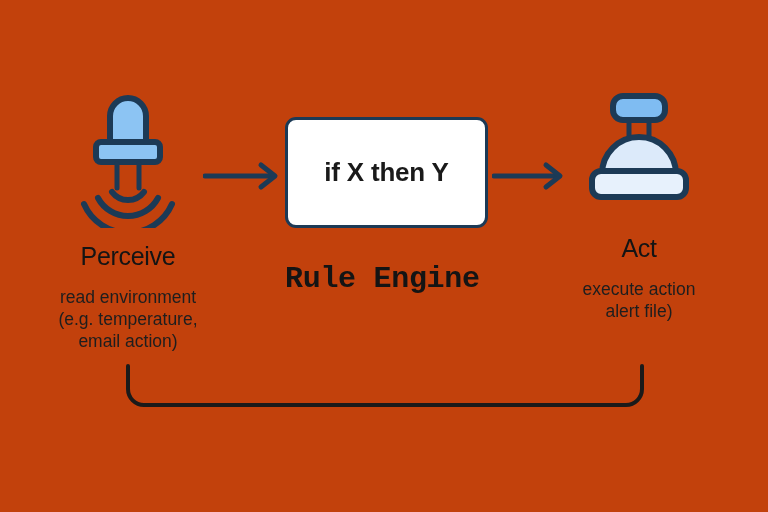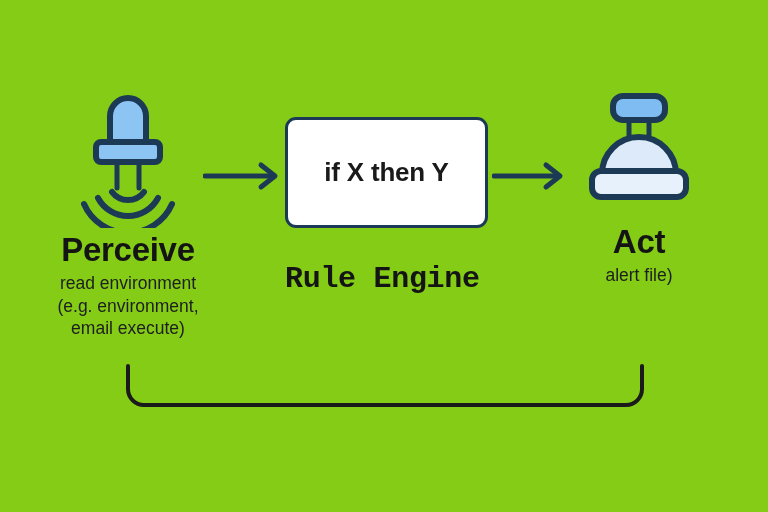--- a/index.html
+++ b/index.html
@@ -10,35 +10,35 @@
     width: 768px;
     height: 512px;
     background: #FBFBFB;
     font-family: "Liberation Sans", sans-serif;
     overflow: hidden;
   }
   #canvas {
     position: relative;
     width: 768px;
     height: 512px;
-    background: #84cc16;
+    background: #c2410c;
   }
 
   
   .node {
     position: absolute;
     text-align: center;
   }
   .node-title {
-    font-size: 33px;
-    font-weight: bold;
+    font-size: 25px;
+    font-weight: normal;
     color: #141414;
     letter-spacing: -0.3px;
     line-height: 1.1;
-    margin: 0;
+    margin: 11px;
   }
   .node-sub {
     font-size: 17.5px;
     color: #1E1E1E;
     line-height: 1.28;
     margin: 0;
     padding-top: 4px;
     white-space: nowrap;
   }
   .node-sub span { display: block; }
@@ -149,28 +149,29 @@
       <path d="M24 86 A37 37 0 0 1 98 86 Z" fill="#DCEAFA" stroke="#1C3A56" stroke-width="6" stroke-linejoin="round"></path>
 
       <rect x="14" y="83" width="94" height="26" rx="9" fill="#E7F1FC" stroke="#1C3A56" stroke-width="6"></rect>
     </svg>
   </div>
 
   <div class="node" id="perceive-node">
     <div class="node-title">Perceive</div>
     <div class="node-sub">
       <span>read environment</span>
-      <span>(e.g. environment,</span>
-      <span>email execute)</span>
+      <span>(e.g. temperature,</span>
+      <span>email action)</span>
     </div>
   </div>
 
   <div class="node" id="act-node">
     <div class="node-title">Act</div>
     <div class="node-sub">
+      <span>execute action</span>
       <span>alert file)</span>
     </div>
   </div>
 
   <div id="feedback-bracket">
     <svg width="534" height="52" viewBox="0 0 534 52" xmlns="http://www.w3.org/2000/svg">
       <path d="M10 4 L10 27 A16 16 0 0 0 26 43 L508 43 A16 16 0 0 0 524 27 L524 4" fill="none" stroke="#1A1A1A" stroke-width="4" stroke-linecap="round"></path>
     </svg>
   </div>
 

